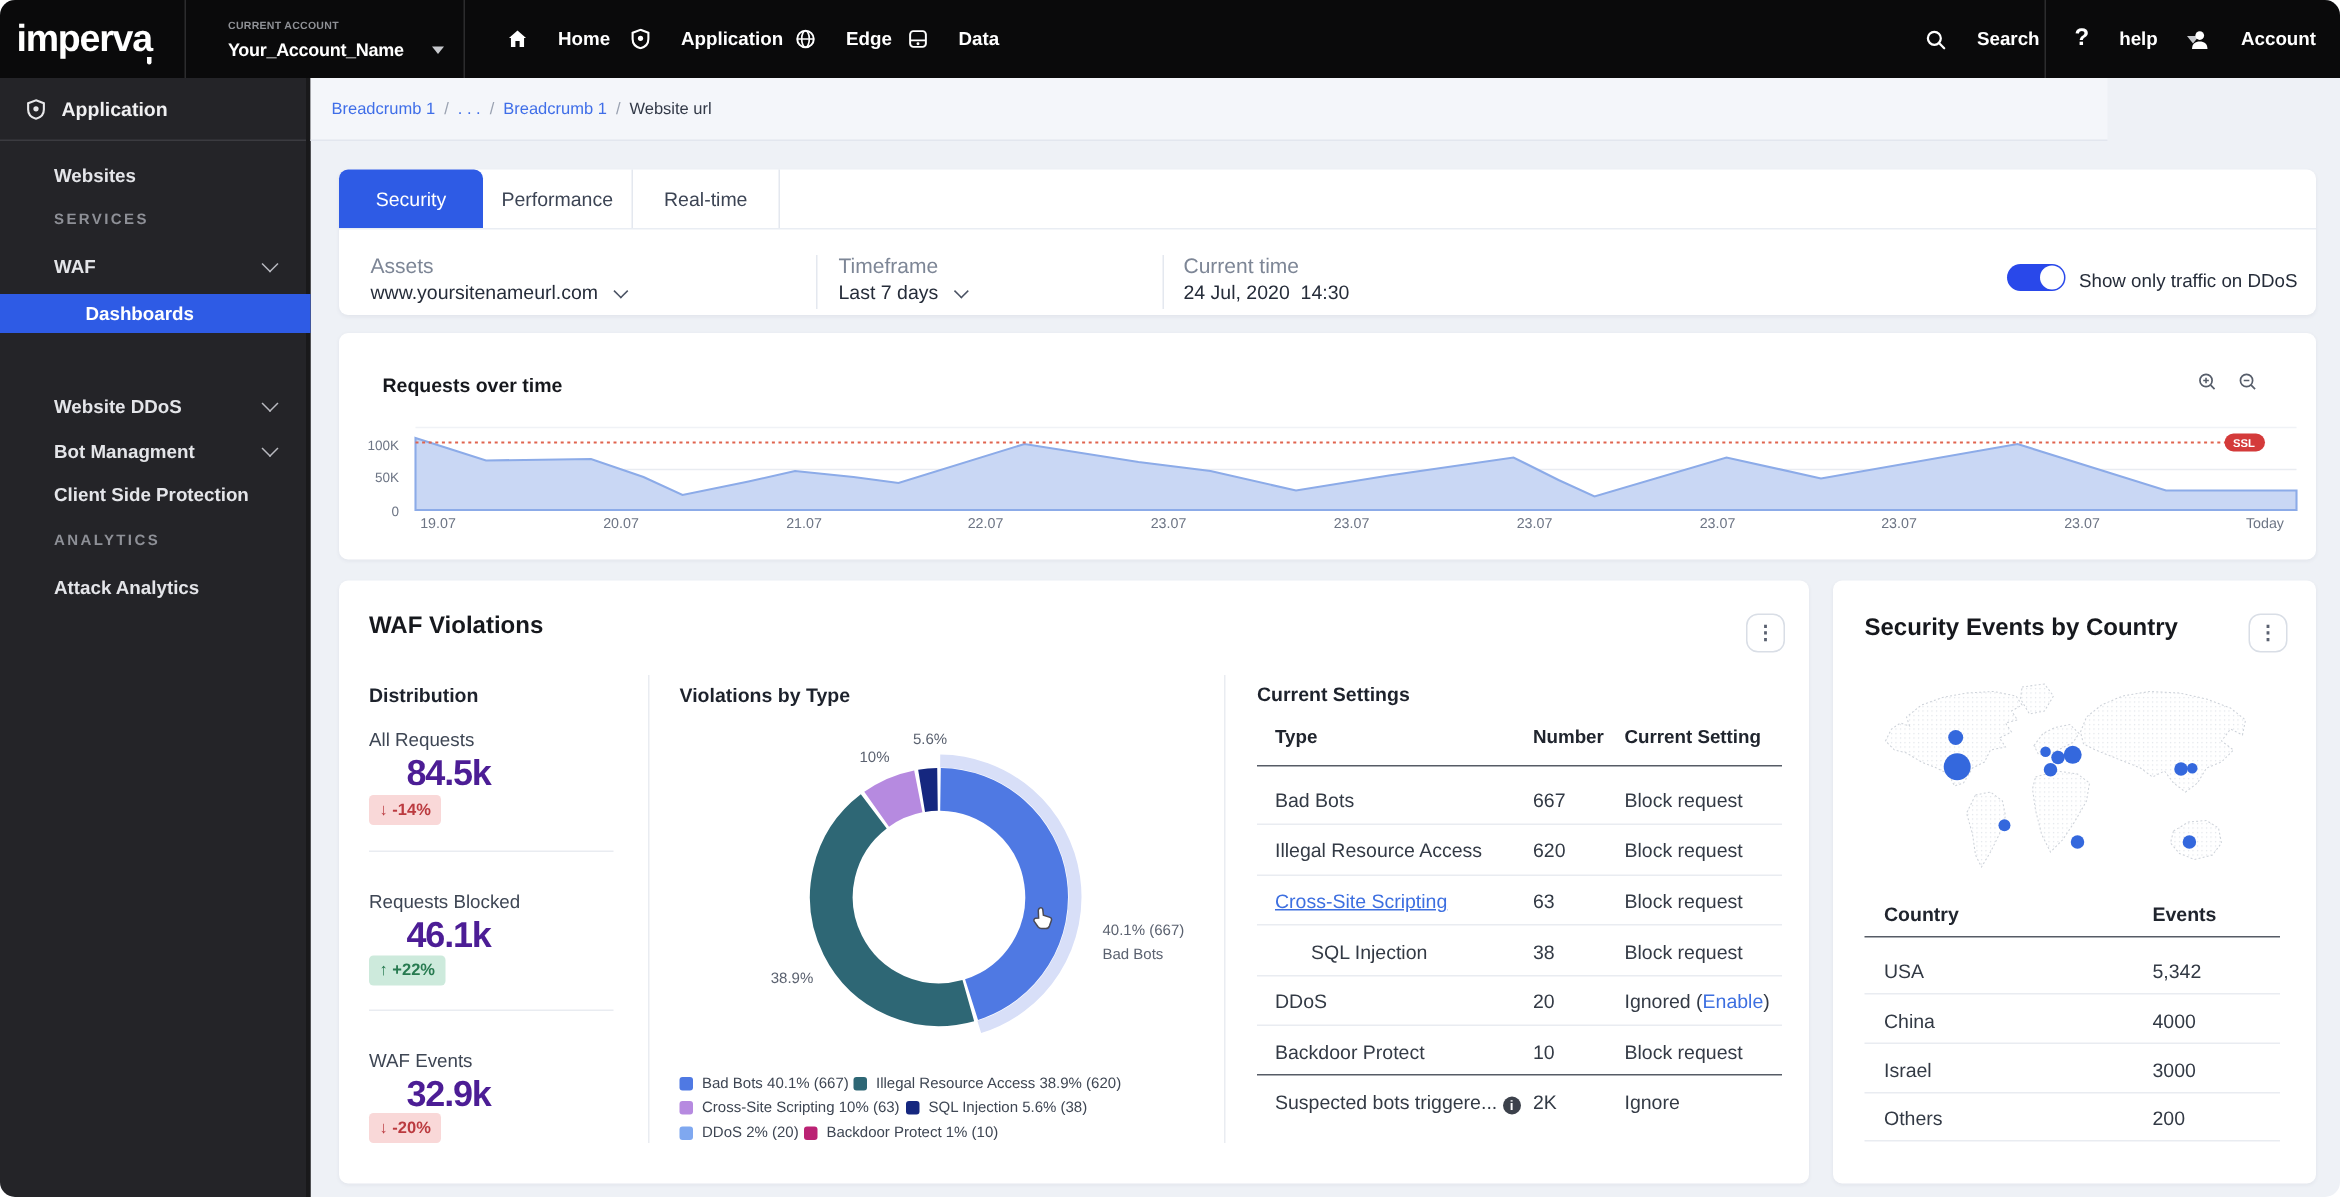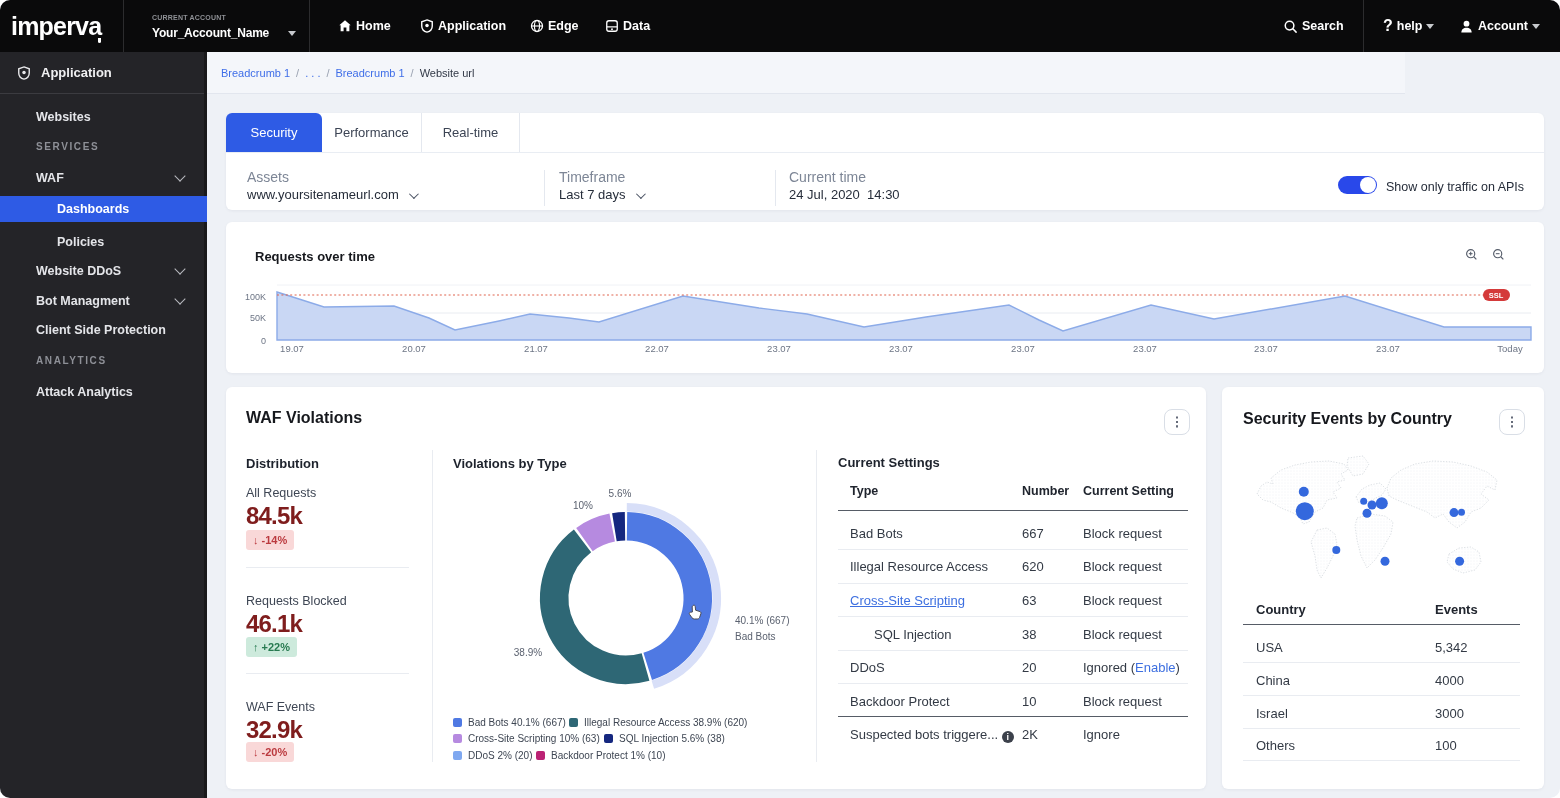--- a/index.html
+++ b/index.html
@@ -8,21 +8,21 @@
 #app { position:absolute; inset:0; border-radius:10px; overflow:hidden; background:#eef1f6; }
 
 
 #topbar { position:absolute; left:0; top:0; width:1560px; height:52px; background:#0a0a0b; color:#fff; }
 .tdiv { position:absolute; top:0; width:1px; height:52px; background:#2c2c2e; }
 #logo { position:absolute; left:11px; top:12px; font-size:25px; font-weight:700; letter-spacing:-0.8px; color:#fff; }
 #logo .tail{ position:absolute; right:0px; bottom:-2px; width:3px; height:5px; border-radius:0 0 3px 3px; background:#fff;}
 #acct-label { position:absolute; left:152px; top:14px; font-size:7px; letter-spacing:0.2px; color:#8f9196; font-weight:700; }
 #acct-name { position:absolute; left:152px; top:26px; font-size:12px; letter-spacing:-0.2px; font-weight:700; color:#fff; }
 .caret { display:inline-block; width:0; height:0; border-left:4px solid transparent; border-right:4px solid transparent; border-top:5px solid #c7c9cd; }
-.navitem { position:absolute; top:0; height:52px; display:flex; align-items:center; gap:4px; color:#fff; font-size:12.5px; font-weight:700; }
+.navitem { position:absolute; top:0; height:52px; display:flex; align-items:center; gap:20px; color:#fff; font-size:12.5px; font-weight:700; }
 .navitem svg { display:block; }
 
 
 #sidebar { position:absolute; left:0; top:52px; width:207px; height:746px; background:#242428; }
 #sidebar::after { content:""; position:absolute; right:0; top:0; width:3px; height:100%; background:#19191b; }
 #side-head { position:absolute; left:0; top:0; width:207px; height:42px; border-bottom:1px solid #3b3b40; color:#f0f0f2; font-size:13px; font-weight:700; display:flex; align-items:center; gap:10px; padding-left:17px; }
 .sitem { position:absolute; left:0; width:207px; height:26px; color:#e4e5e9; font-size:12.5px; font-weight:700; display:flex; align-items:center; padding-left:36px; }
 .ssec { position:absolute; left:36px; color:#8e9097; font-size:10px; font-weight:700; letter-spacing:1.6px; }
 .schev { position:absolute; left:176px; width:8px; height:8px; border-right:1.6px solid #b9bac0; border-bottom:1.6px solid #b9bac0; transform:rotate(45deg); margin-top:-4px; }
 #sel-item { position:absolute; left:0; top:144px; width:207px; height:26px; background:#2e5be5; color:#fff; font-size:12.5px; font-weight:700; display:flex; align-items:center; padding-left:57px; z-index:2; }
@@ -55,21 +55,21 @@
 #chart-title { position:absolute; left:29px; top:27px; font-size:13px; font-weight:700; color:#16181d; }
 .zoomicon { position:absolute; top:26px; }
 
 
 #wafcard { left:226px; top:387px; width:980px; height:402px; }
 .cardtitle { position:absolute; font-size:16px; font-weight:700; color:#16181d; }
 .morebtn { position:absolute; width:26px; height:26px; border:1px solid #d9dee6; border-radius:8px; color:#5a6170; font-size:13px; font-weight:700; text-align:center; line-height:24px; }
 .sechead { position:absolute; font-size:13px; font-weight:700; color:#1d222c; }
 .vdiv { position:absolute; width:1px; background:#e9ecf1; }
 .dlabel { position:absolute; font-size:12.5px; color:#3e4654; }
-.dnum { position:absolute; font-size:24px; font-weight:700; color:#7f1d1d; letter-spacing:-0.8px; }
+.dnum { position:absolute; font-size:24px; font-weight:700; color:#4c1d95; letter-spacing:-0.8px;margin-left:25px; }
 .pill { position:absolute; height:20px; border-radius:3px; font-size:11px; font-weight:700; display:flex; align-items:center; padding:0 7px; }
 .pill.red { background:#f9d8d8; color:#bb3a3f; }
 .pill.green { background:#cdeadc; color:#277a50; }
 .hline { position:absolute; height:1px; background:#e9ecf1; }
 .dntext { position:absolute; font-size:10px; color:#5b6270; }
 .leg { position:absolute; font-size:10px; color:#3e4653; display:flex; align-items:center; gap:6px; }
 .leg i { width:9px; height:9px; border-radius:2px; display:inline-block; flex:none; }
 
 
 .trow { position:absolute; font-size:13px; color:#333a45; }
@@ -149,21 +149,20 @@
     <svg width="14" height="14" viewBox="0 0 16 16">
           <path d="M8 1 L14 3.2 V8 C14 11.6 11.5 14.2 8 15 C4.5 14.2 2 11.6 2 8 V3.2 Z" fill="none" stroke="#e8e8ea" stroke-width="1.6"></path>
           <circle cx="8" cy="7.5" r="2" fill="#e8e8ea"></circle>
         </svg>
     <span>Application</span>
   </div>
   <div class="sitem" style="top:52px">Websites</div>
   <div class="ssec" style="top:89px">SERVICES</div>
   <div class="sitem" style="top:113px">WAF<span class="schev"></span></div>
   <div id="sel-item">Dashboards</div>
-  <div class="sitem" style="top:177px; padding-left:57px">Policies</div>
   <div class="sitem" style="top:206px">Website DDoS<span class="schev"></span></div>
   <div class="sitem" style="top:236px">Bot Managment<span class="schev"></span></div>
   <div class="sitem" style="top:265px">Client Side Protection</div>
   <div class="ssec" style="top:303px">ANALYTICS</div>
   <div class="sitem" style="top:327px">Attack Analytics</div>
 </div>
 
 <div id="crumbs">
   <div class="in"><span class="blink">Breadcrumb 1</span><span class="csep">/</span><span class="blink">. . .</span><span class="csep">/</span><span class="blink">Breadcrumb 1</span><span class="csep">/</span><span style="color:#323947">Website url</span></div>
 </div>
@@ -175,21 +174,21 @@
   <div id="tabsep"></div>
   <div class="flabel" style="left:21px; top:56px">Assets</div>
   <div class="fvalue" style="left:21px; top:74px">www.yoursitenameurl.com<span class="chev"></span></div>
   <div class="fdiv" style="left:318px"></div>
   <div class="flabel" style="left:333px; top:56px">Timeframe</div>
   <div class="fvalue" style="left:333px; top:74px">Last 7 days<span class="chev"></span></div>
   <div class="fdiv" style="left:549px"></div>
   <div class="flabel" style="left:563px; top:56px">Current time</div>
   <div class="fvalue" style="left:563px; top:74px">24 Jul, 2020&nbsp; 14:30</div>
   <div id="toggle"></div>
-  <div class="fvalue" style="left:1160px; top:67px; font-size:12.5px">Show only traffic on APIs</div>
+  <div class="fvalue" style="left:1160px; top:67px; font-size:12.5px">Show only traffic on DDoS</div>
 </div>
 
 <div class="card" id="chartcard">
   <div id="chart-title">Requests over time</div>
   <svg class="zoomicon" style="left:1239px" width="13" height="13" viewBox="0 0 16 16">
         <circle cx="7" cy="7" r="5" fill="none" stroke="#565d6a" stroke-width="1.4"></circle>
         <line x1="10.8" y1="10.8" x2="14" y2="14" stroke="#565d6a" stroke-width="1.4"></line>
         <line x1="4.7" y1="7" x2="9.3" y2="7" stroke="#565d6a" stroke-width="1.3"></line>
         <line x1="7" y1="4.7" x2="7" y2="9.3" stroke="#565d6a" stroke-width="1.3"></line>
       </svg>
@@ -338,17 +337,17 @@
   <div class="trow" style="left:34px; top:253px">USA</div>
       <div class="trow" style="left:213px; top:253px">5,342</div>
   <div class="hline" style="left:21px; top:275px; width:277px"></div>
   <div class="trow" style="left:34px; top:286px">China</div>
       <div class="trow" style="left:213px; top:286px">4000</div>
   <div class="hline" style="left:21px; top:308px; width:277px"></div>
   <div class="trow" style="left:34px; top:319px">Israel</div>
       <div class="trow" style="left:213px; top:319px">3000</div>
   <div class="hline" style="left:21px; top:341px; width:277px"></div>
   <div class="trow" style="left:34px; top:351px">Others</div>
-      <div class="trow" style="left:213px; top:351px">100</div>
+      <div class="trow" style="left:213px; top:351px">200</div>
   <div class="hline" style="left:21px; top:373px; width:277px"></div>
 </div>
 
 </div>
 
 </body></html>

